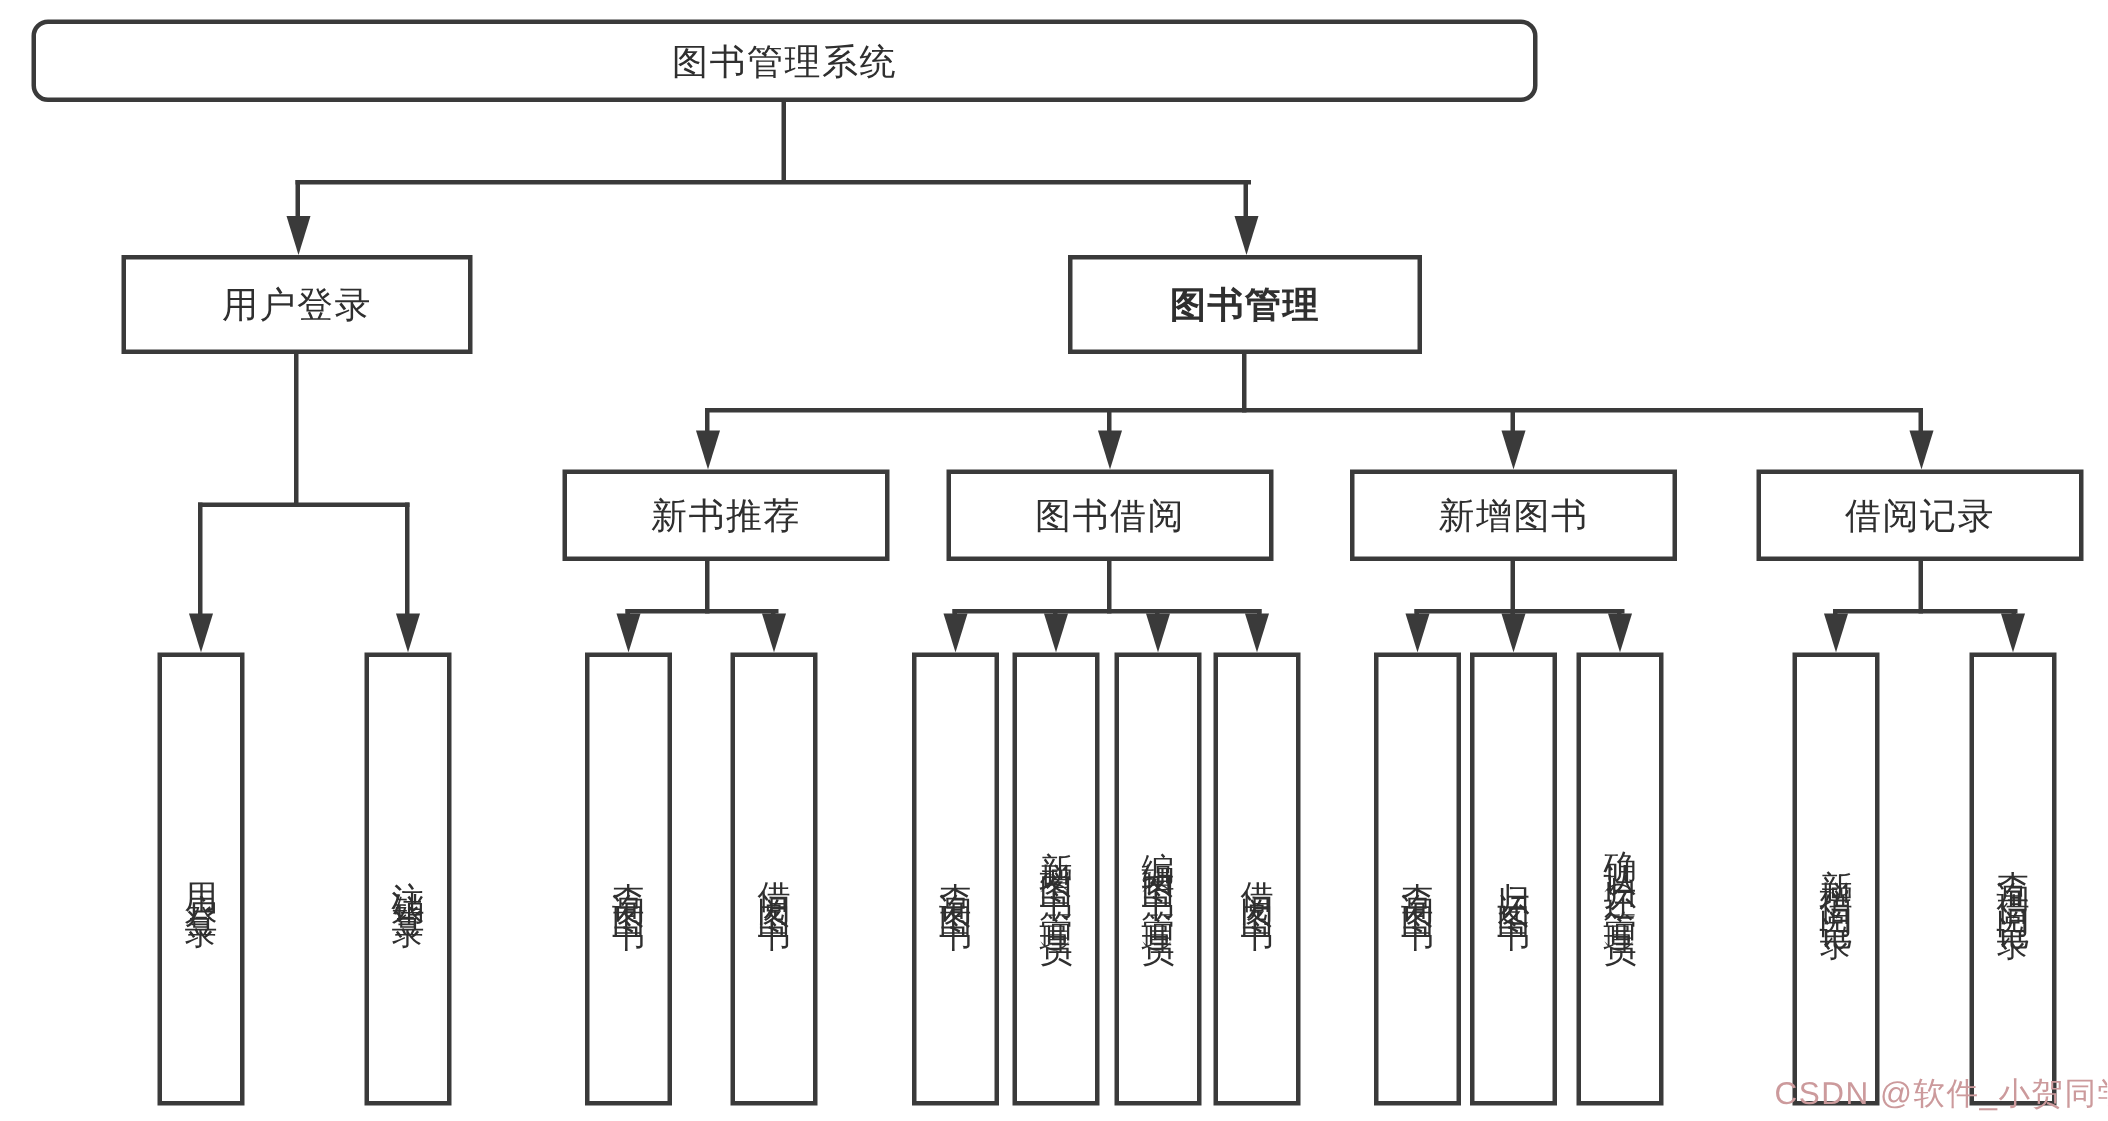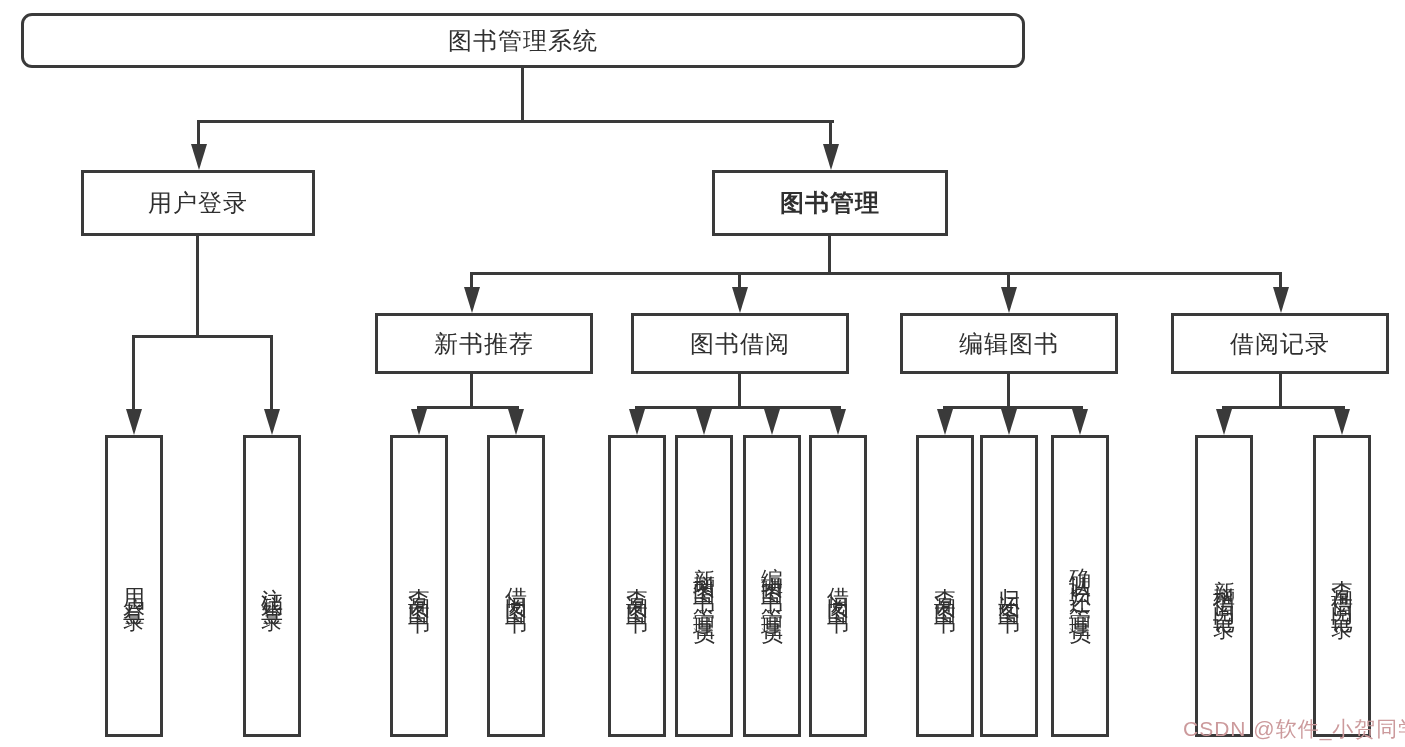--- a/index.html
+++ b/index.html
@@ -69,21 +69,21 @@
   <div class="line" style="left:1279px;top:272px;width:3px;height:18px;"></div>
   <div class="arrow" style="left:1273px;top:287px;"></div>
 
   <div class="box" style="left:363px;top:313px;width:218px;height:61px;margin-left:12px;">
     <span class="hlabel">新书推荐</span>
   </div>
   <div class="box" style="left:631px;top:313px;width:218px;height:61px;">
     <span class="hlabel">图书借阅</span>
   </div>
   <div class="box" style="left:900px;top:313px;width:218px;height:61px;">
-    <span class="hlabel">编辑图书</span>
+    <span class="hlabel">新增图书</span>
   </div>
   <div class="box" style="left:1171px;top:313px;width:218px;height:61px;">
     <span class="hlabel">借阅记录</span>
   </div>
 
   <div class="line" style="left:470px;top:374px;width:3px;height:35px;"></div>
   <div class="line" style="left:417px;top:406px;width:102px;height:3px;"></div>
   <div class="line" style="left:417px;top:406px;width:3px;height:8px;"></div>
   <div class="arrow" style="left:411px;top:409px;"></div>
   <div class="line" style="left:514px;top:406px;width:3px;height:8px;"></div>

